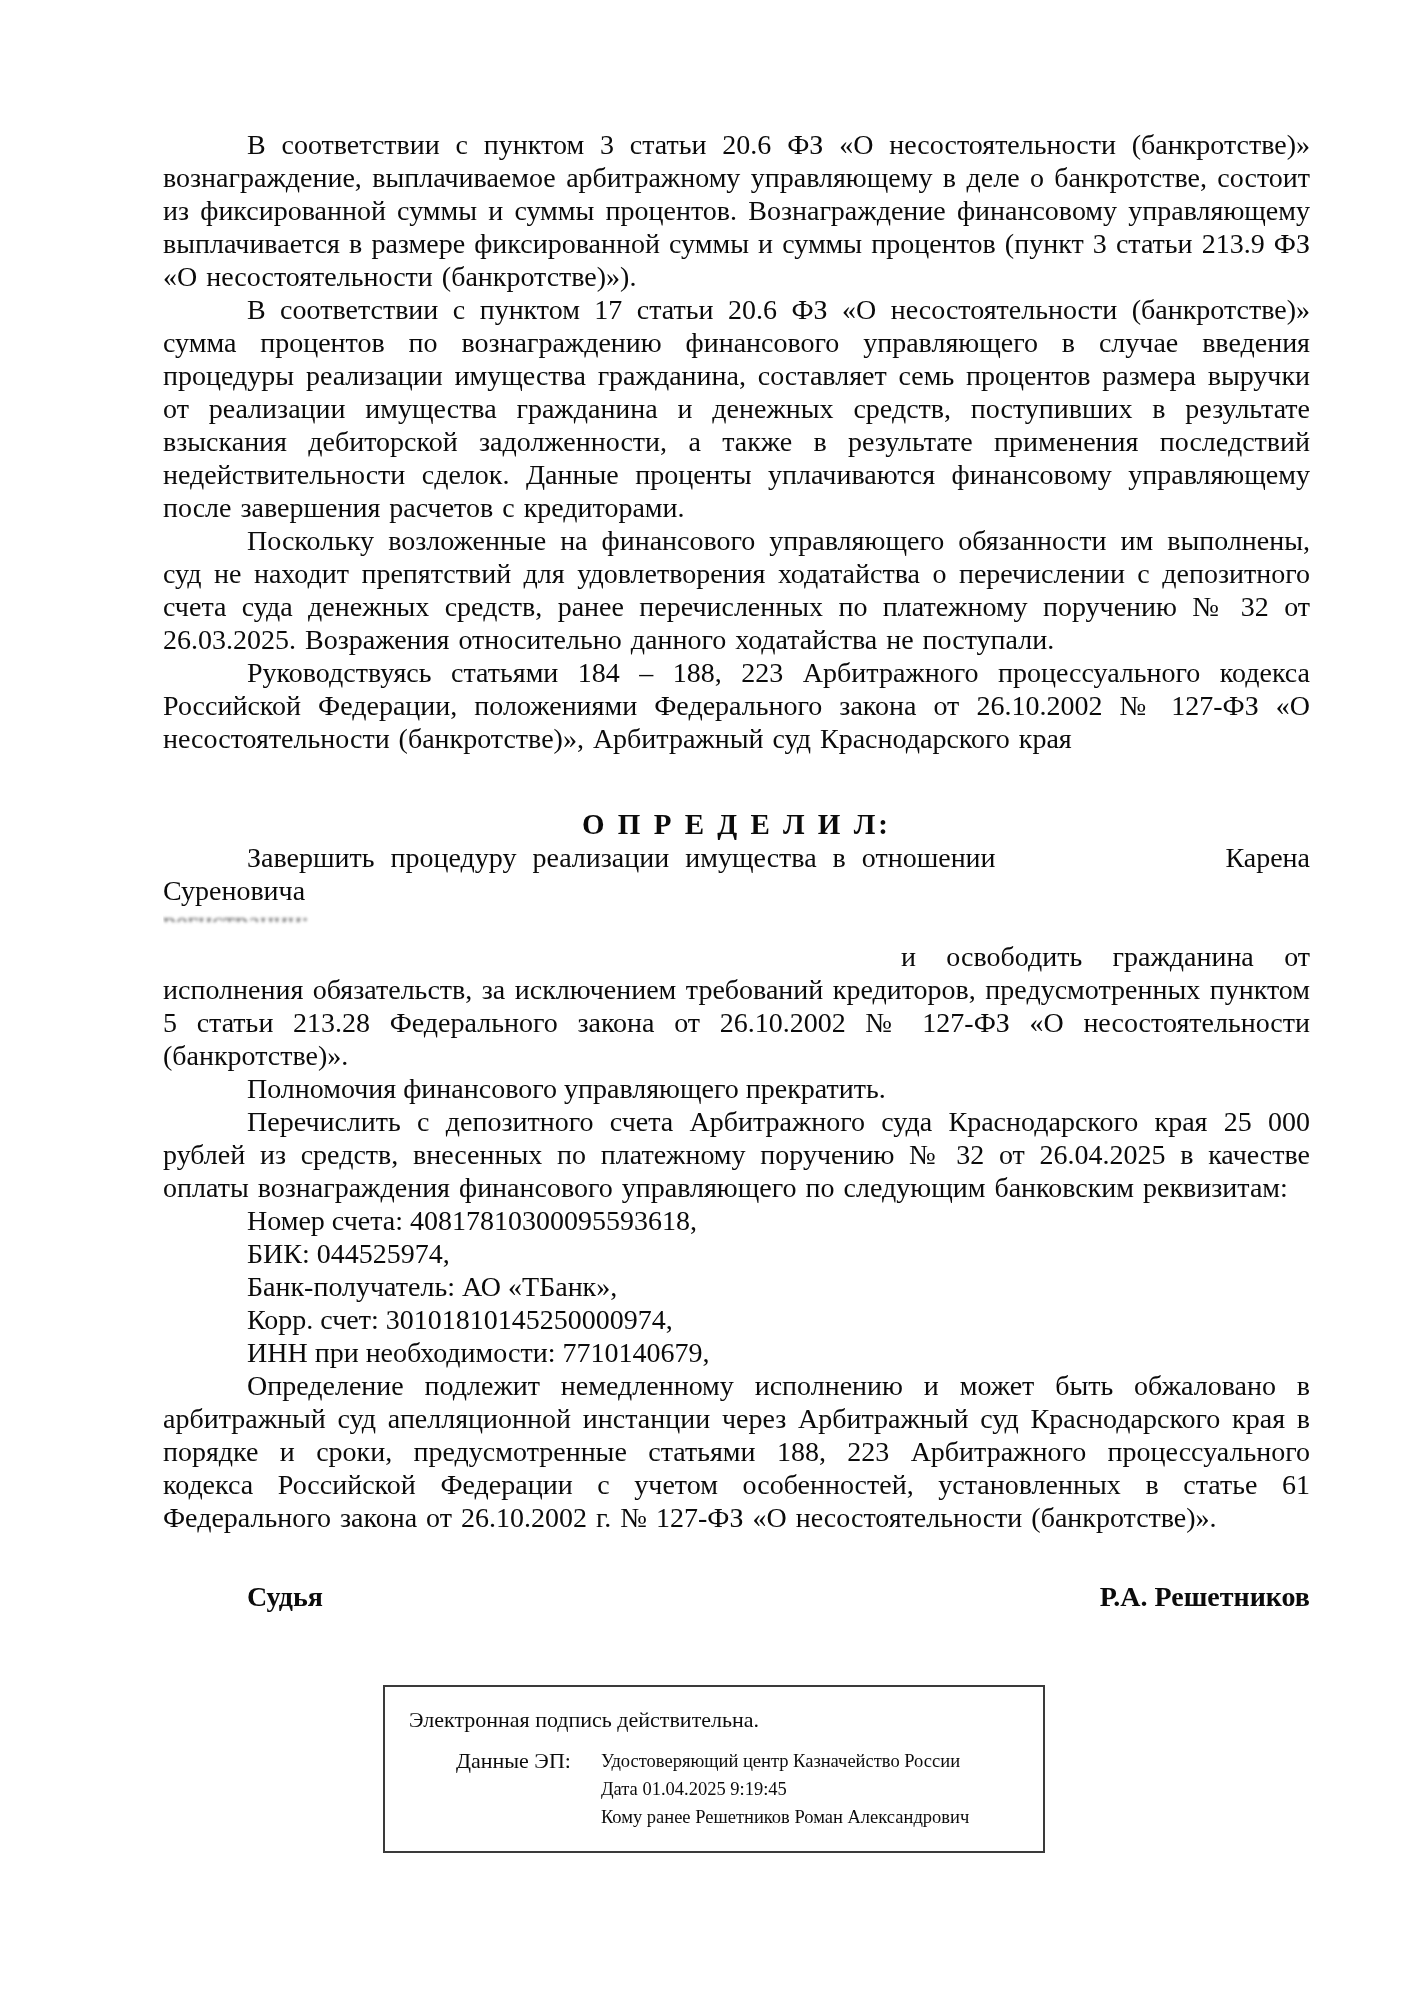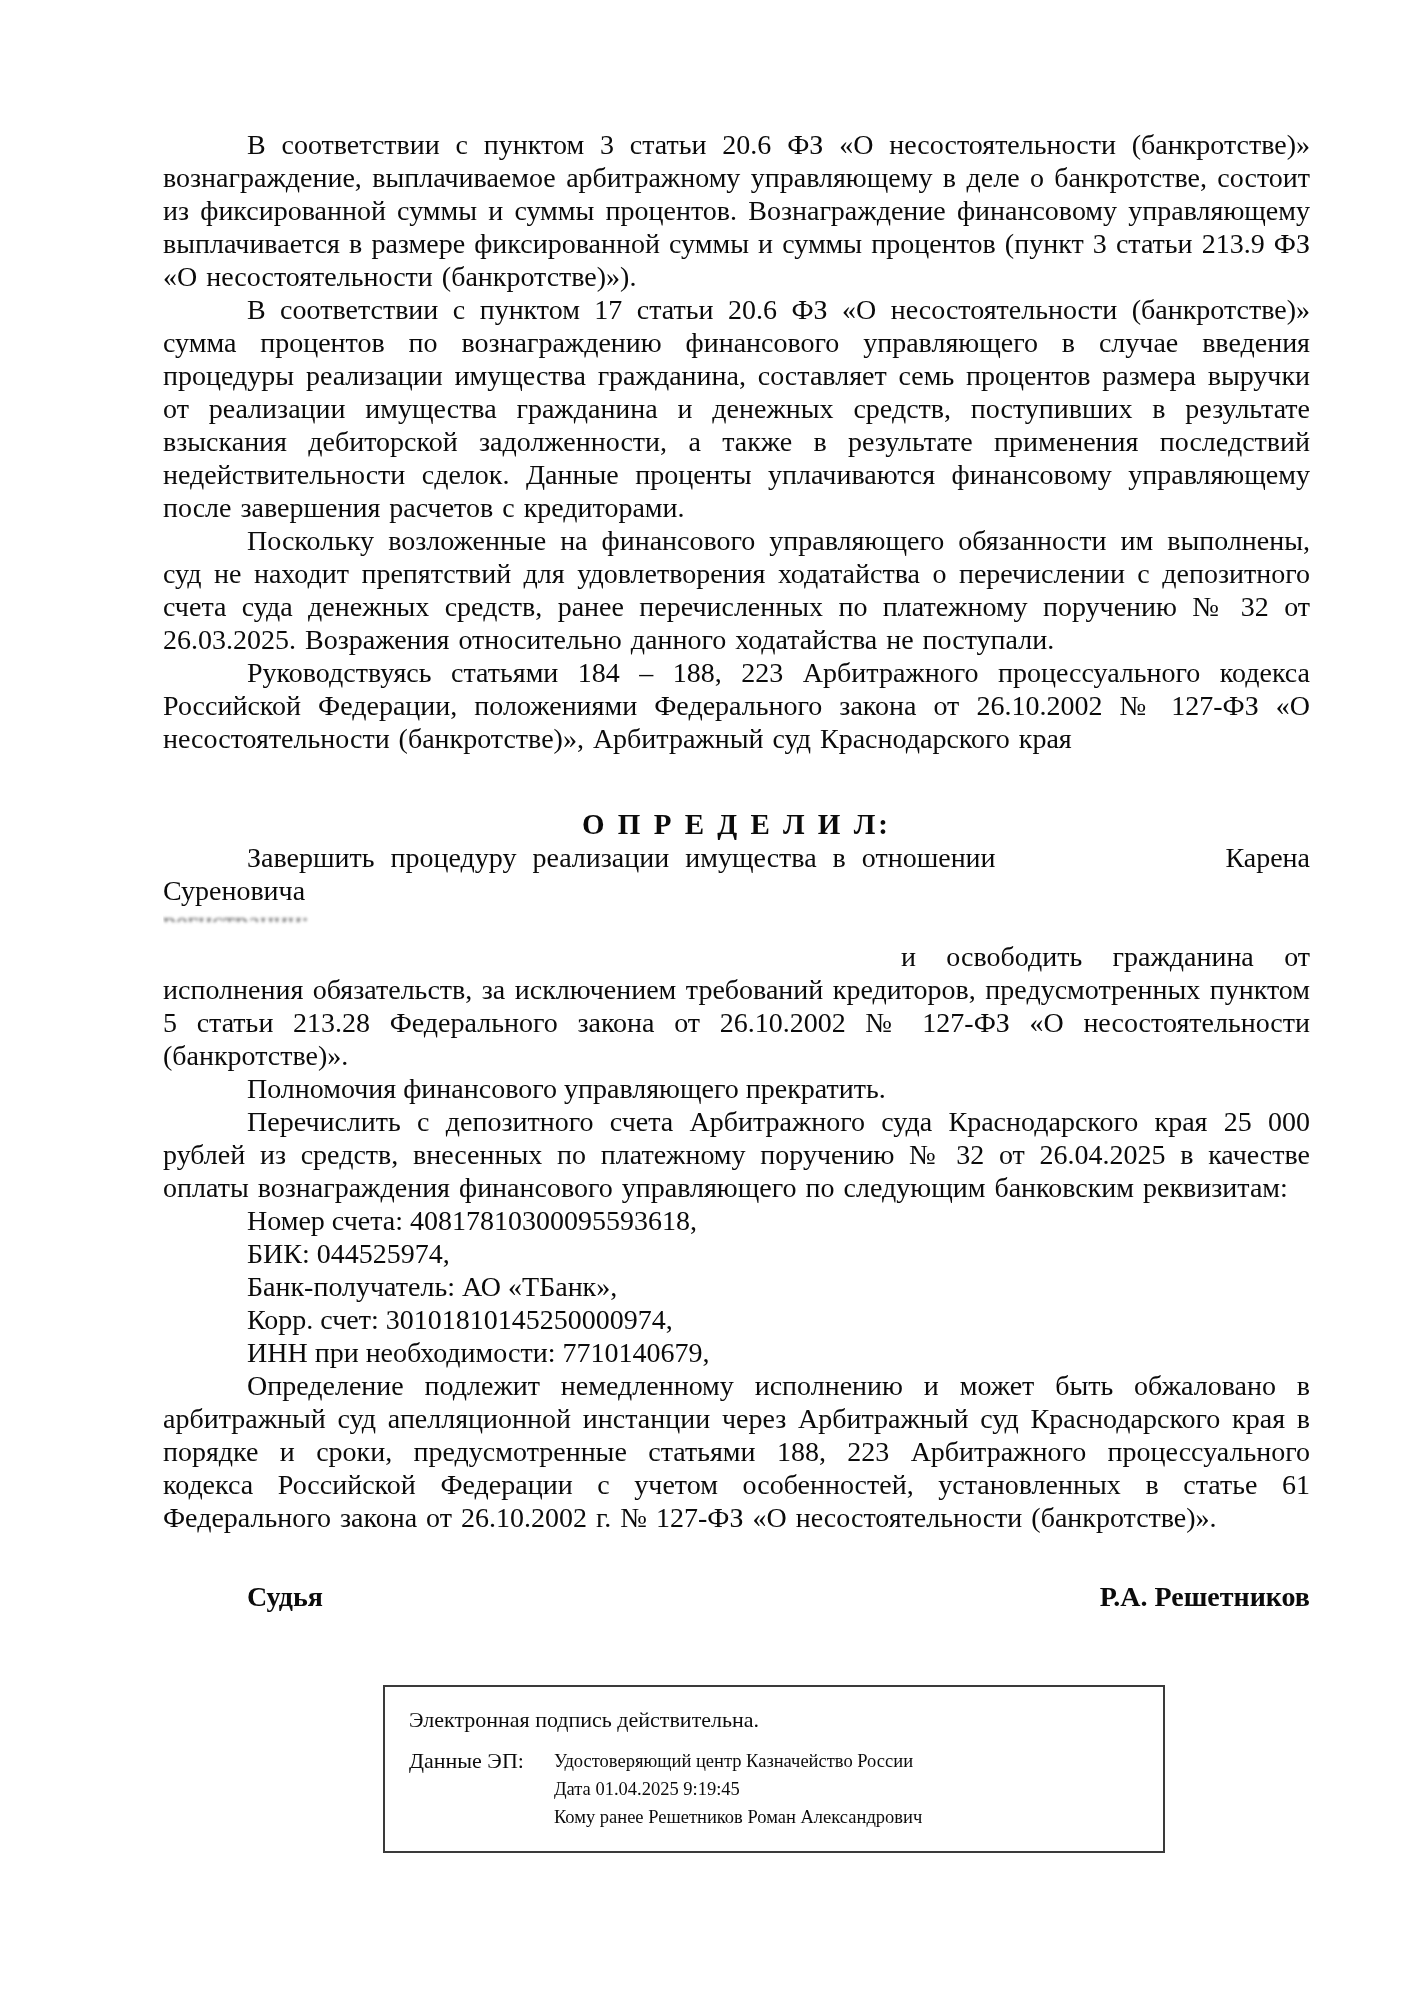--- a/index.html
+++ b/index.html
@@ -54,27 +54,27 @@
   .sig-row {
     margin-top:46px;
     display:flex; justify-content:space-between; align-items:flex-end;
     padding-left:84px;
     font-weight:bold;
   }
 
   .stamp-box {
     margin-top:72px;
     margin-left:220px;
-    width:782px;
+    width:662px;
     border:2px solid #3a3a3a;
     padding:18px 38px 20px 24px;
     background:#ffffff;
   }
   .stamp-title { font-size:22px; line-height:30px; }
-  .stamp-row { display:flex; margin-top:12px; }
+  .stamp-row { display:flex; margin-top:12px;margin-left:47px; }
   .stamp-label { font-size:22px; line-height:28px; flex:0 0 auto; margin-right:30px; }
   .stamp-details { font-size:18.5px; line-height:28px; }
   .stamp-details .d-line { white-space:nowrap; }
 </style>
 </head>
 <body>
 
 <div class="page">
   <div class="doc">
 

